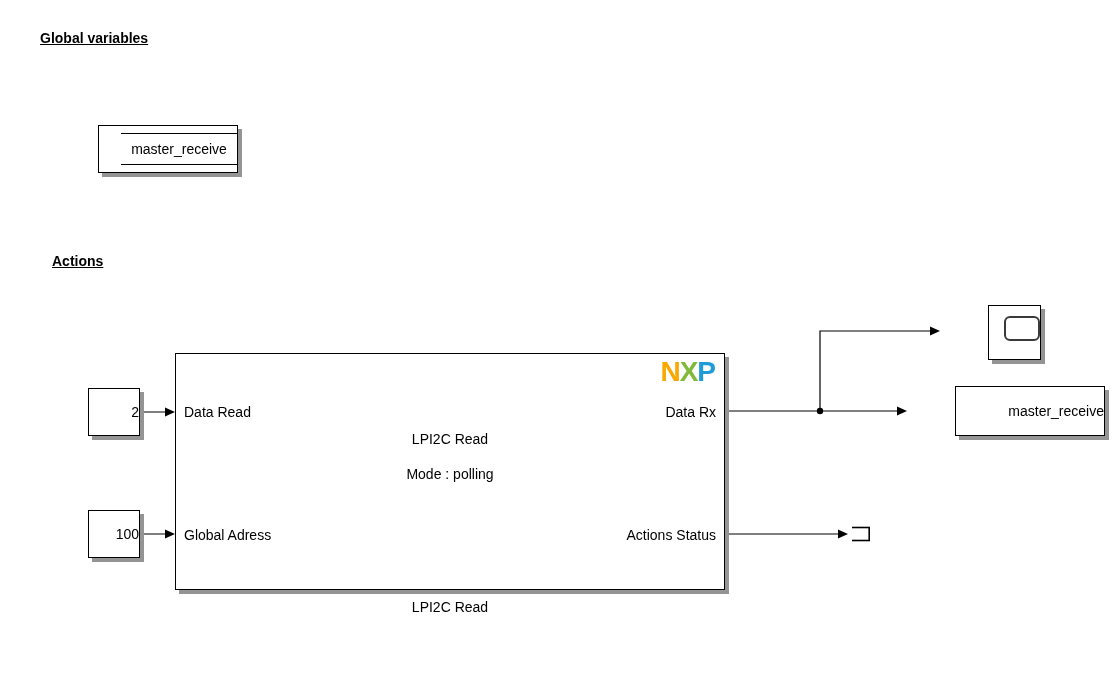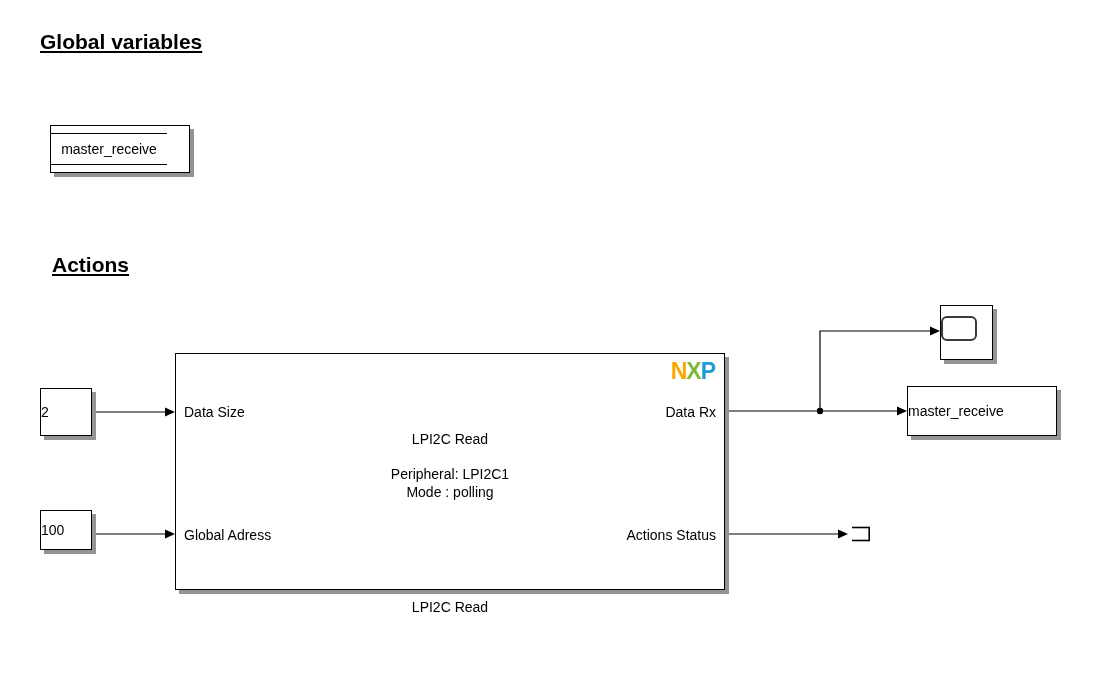--- a/index.html
+++ b/index.html
@@ -2,44 +2,44 @@
 <html><head>
 <meta charset="utf-8">
 <style>
   html,body { margin:0; padding:0; background:#fff; }
   .canvas {
     position:relative; width:1119px; height:674px; background:#ffffff;
     font-family:"Liberation Sans", sans-serif; color:#000; overflow:hidden;
   }
   .wires { position:absolute; left:0; top:0; z-index:1; }
   .heading {
-    position:absolute; z-index:2; font-size:21px; font-weight:bold;
+    position:absolute; z-index:2; font-size:14px; font-weight:bold;
     text-decoration:underline; white-space:nowrap;
   }
   .block {
     position:absolute; z-index:2; background:#fff; border:1px solid #000;
     box-shadow:4px 4px 0 #949494; box-sizing:border-box; font-size:14px;
   }
-  .center-flex { display:flex; align-items:center; justify-content:flex-start; }
+  .center-flex { display:flex; align-items:center; justify-content:flex-end;margin-left:48px; }
   
   .dsm-frame {
     width:116px; border-top:1px solid #000; border-bottom:1px solid #000;
     padding:7px 0; text-align:center; font-size:14px;
   }
   
   .subsystem { background:#fff; }
   .port-label { position:absolute; line-height:18px; white-space:nowrap; font-size:14px; }
   .port-left { left:8px; }
   .port-right { right:8px; text-align:left; }
   .sub-center { position:absolute; left:0; right:0; top:76px; text-align:center; }
   .sub-title { font-size:14px; line-height:18px; }
   .sub-details { margin-top:17px; }
   .sub-details div { font-size:14px; line-height:18px; }
   .nxp-logo {
-    position:absolute; top:6px; right:9px; font-size:23px; font-weight:bold;
+    position:absolute; top:6px; right:9px; font-size:28px; font-weight:bold;
     letter-spacing:-1px; line-height:23px; font-style:normal;margin-left:19px;
   }
   .caption {
     position:absolute; z-index:2; width:550px; text-align:center;
     font-size:14px; white-space:nowrap;
   }
   
   .scope-screen {
     width:32px; height:21px; border:2px solid #3a3a3a; border-radius:6px;
     background:#fff; margin-top:-8px;
@@ -81,38 +81,37 @@
   <div class="block center-flex" style="left:50px; top:125px; width:140px; height:48px;">
     <div class="dsm-frame">
       <span>master_receive</span>
     </div>
   </div>
 
   <div class="block center-flex" style="left:40px; top:388px; width:52px; height:48px;">
     <span>2</span>
   </div>
 
-  <div class="block center-flex" style="left:40px; top:510px; width:52px; height:40px;">
+  <div class="block center-flex" style="left:40px; top:510px; width:52px; height:48px;">
     <span>100</span>
   </div>
 
   <div class="block subsystem" style="left:175px; top:353px; width:550px; height:237px;">
 
-    <div class="port-label port-left" style="top:49px;">Data Size</div>
+    <div class="port-label port-left" style="top:49px;">Data Read</div>
 
     <div class="port-label port-left" style="top:172px;">Global Adress</div>
 
     <div class="port-label port-right" style="top:49px;">Data Rx</div>
 
     <div class="port-label port-right" style="top:172px;">Actions Status</div>
 
     <div class="sub-center">
       <div class="sub-title">LPI2C Read</div>
       <div class="sub-details">
-        <div>Peripheral: LPI2C1</div>
         <div>Mode : polling</div>
       </div>
     </div>
 
     <div class="nxp-logo">
       <span style="color: rgb(249, 168, 0);">N</span><span style="color: rgb(127, 187, 56);">X</span><span style="color: rgb(31, 156, 215);">P</span>
     </div>
   </div>
 
   <div class="caption" style="left:175px; top:599px;">LPI2C Read</div>

